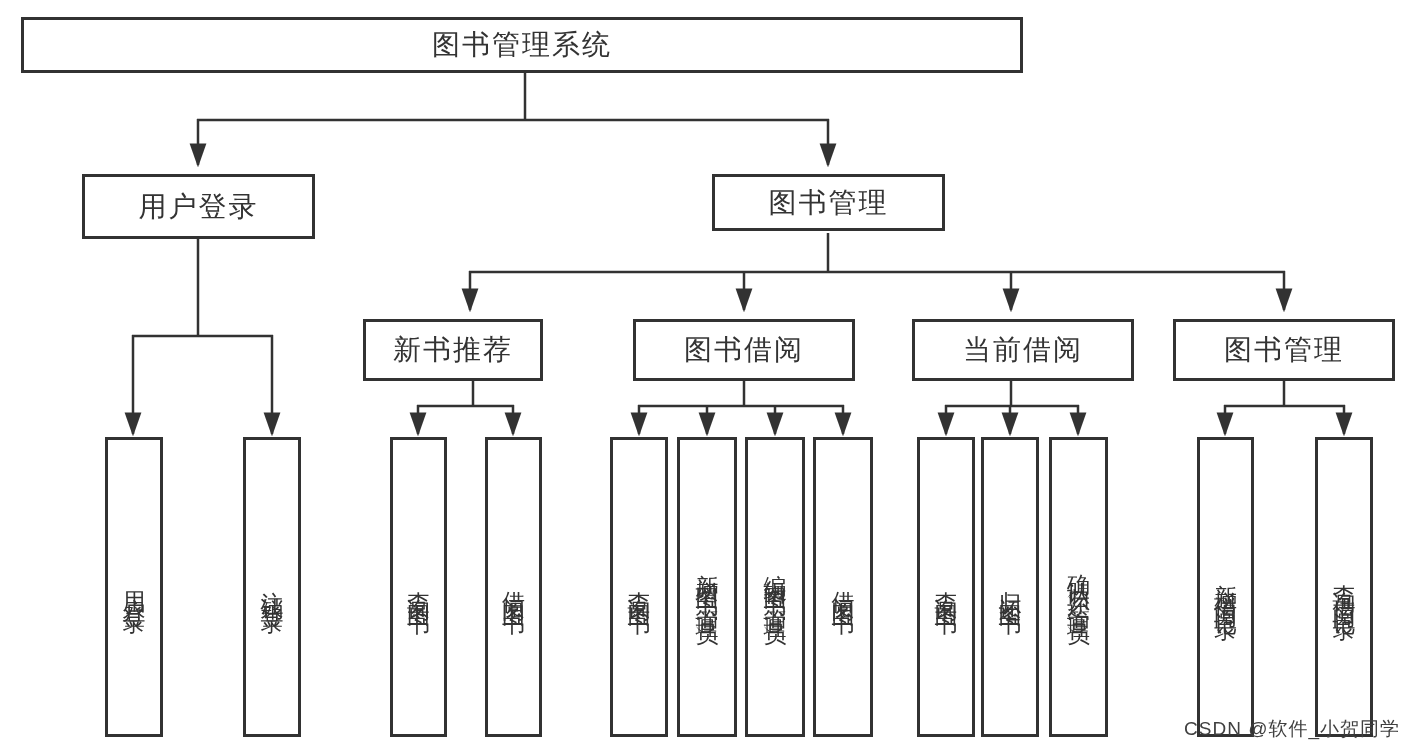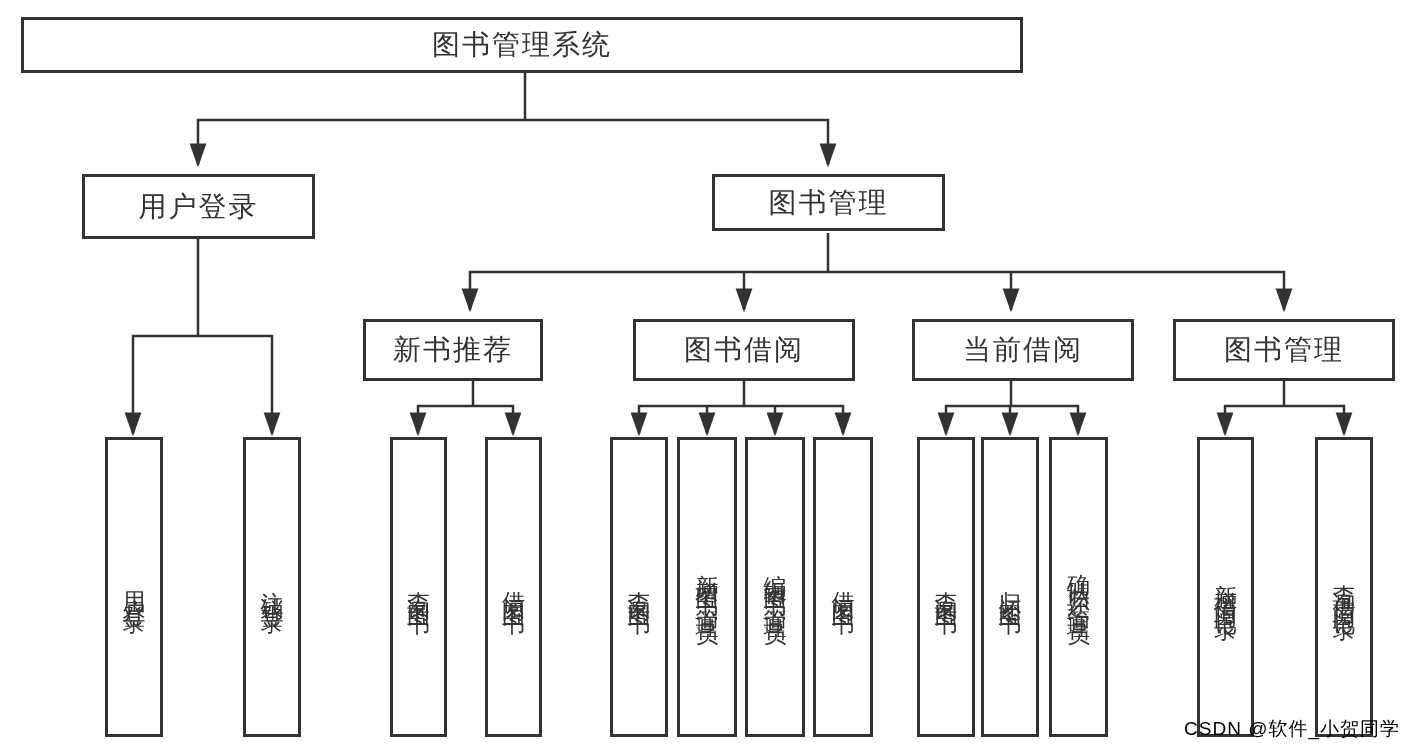--- a/index.html
+++ b/index.html
@@ -15,21 +15,21 @@
     box-sizing:border-box; display:flex; align-items:center; justify-content:center;
     z-index:2; color:#333333;
   }
   .h-node { font-size:28px; letter-spacing:2px;margin-top:6px; }
   .v-node span {
     writing-mode:vertical-rl; text-orientation:mixed;
     font-size:23px; letter-spacing:7px; line-height:1; white-space:nowrap;
   }
   .watermark {
     position:absolute; right:5px; bottom:5px; z-index:3;
-    font-size:19px; color:#000000; letter-spacing:1px;
+    font-size:19px; color:#404040; letter-spacing:1px;
   }
 </style>
 </head>
 <body>
 
 <div class="canvas">
 
   <svg class="wires" width="1405" height="747" viewBox="0 0 1405 747">
     <defs>
       <marker id="arw" viewBox="0 0 10 7" refX="9" refY="3.5" markerWidth="9.6" markerHeight="7" orient="auto">

